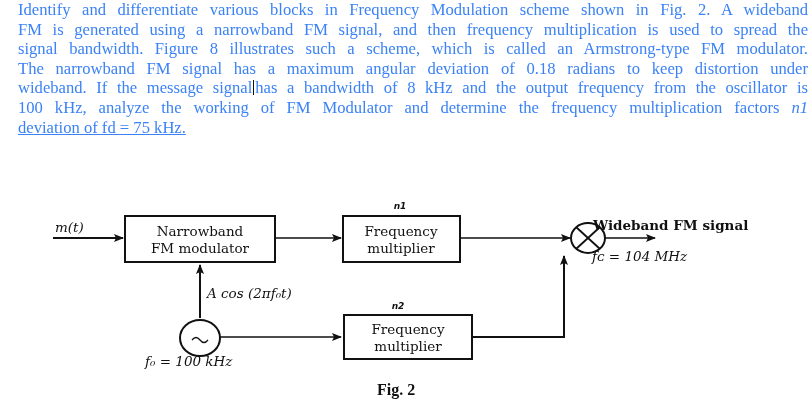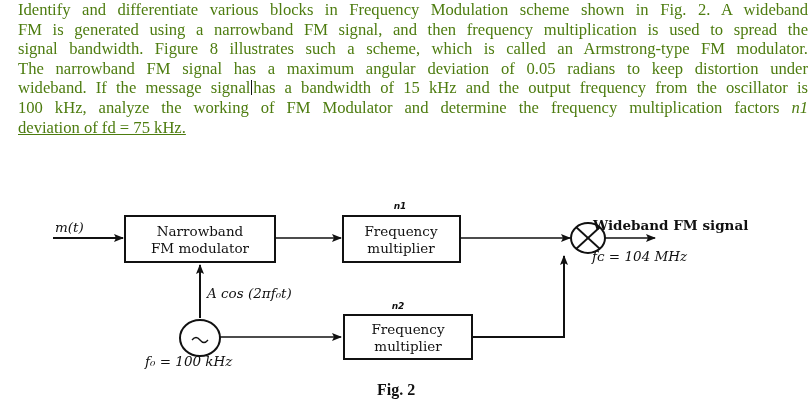--- a/index.html
+++ b/index.html
@@ -1,41 +1,41 @@
 <!DOCTYPE html>
 <html><head>
 <meta charset="utf-8">
 <style>
   html, body { margin:0; padding:0; background:#ffffff; }
   body { width:812px; height:406px; position:relative; overflow:hidden; }
   .para {
     position:absolute; left:18px; top:0px; width:790px;
     font-family:"Liberation Serif", serif; font-size:16.6px; line-height:19.6px;
-    color:#4d7c0f; text-align:justify;
+    color:#3b82f6; text-align:justify;
   }
   .para .line { display:block; white-space:nowrap; text-align-last:justify; }
   .para .line.last { text-align-last:left;text-decoration:underline; }
   .para i { font-style:italic; }
   .caret { display:inline-block; width:1px; height:15px; background:#111; vertical-align:-2px; margin:0 1px; }
   svg.diagram { position:absolute; left:0; top:0; }
   .dtext { font-family:"DejaVu Serif", serif; font-size:13.5px; fill:#111; }
   .dtextbold { font-family:"DejaVu Serif", serif; font-size:13.5px; fill:#111; font-weight:bold; }
   .nlabel { font-family:"DejaVu Sans", sans-serif; font-size:9px; font-style:italic; font-weight:bold; fill:#111; }
   .mathit { font-family:"DejaVu Serif", serif; font-style:italic; font-size:13.5px; fill:#111; }
   .fig { font-family:"Liberation Serif", serif; font-weight:bold; font-size:16px; fill:#111; }
 </style>
 </head>
 <body>
 
 <div class="para">
   <span class="line">Identify and differentiate various blocks in Frequency Modulation scheme shown in Fig. 2. A wideband</span>
   <span class="line">FM is generated using a narrowband FM signal, and then frequency multiplication is used to spread the</span>
   <span class="line">signal bandwidth. Figure 8 illustrates such a scheme, which is called an Armstrong-type FM modulator.</span>
-  <span class="line">The narrowband FM signal has a maximum angular deviation of 0.05 radians to keep distortion under</span>
-  <span class="line"><span>wideband.  If the message signal</span><span class="caret"></span><span>has a bandwidth of 15 kHz and the output frequency from the oscillator is</span></span>
+  <span class="line">The narrowband FM signal has a maximum angular deviation of 0.18 radians to keep distortion under</span>
+  <span class="line"><span>wideband.  If the message signal</span><span class="caret"></span><span>has a bandwidth of 8 kHz and the output frequency from the oscillator is</span></span>
   <span class="line"><span>100 kHz, analyze the working of FM Modulator and determine the frequency multiplication factors </span><i>n1</i></span>
   <span class="line last">deviation of fd = 75 kHz.</span>
 </div>
 
 <svg class="diagram" width="812" height="406" viewBox="0 0 812 406">
   <defs>
     <marker id="arr" markerWidth="10" markerHeight="8" refX="9" refY="4" orient="auto" markerUnits="userSpaceOnUse">
       <path d="M0,0 L10,4 L0,8 L2,4 Z" fill="#111"></path>
     </marker>
   </defs>

